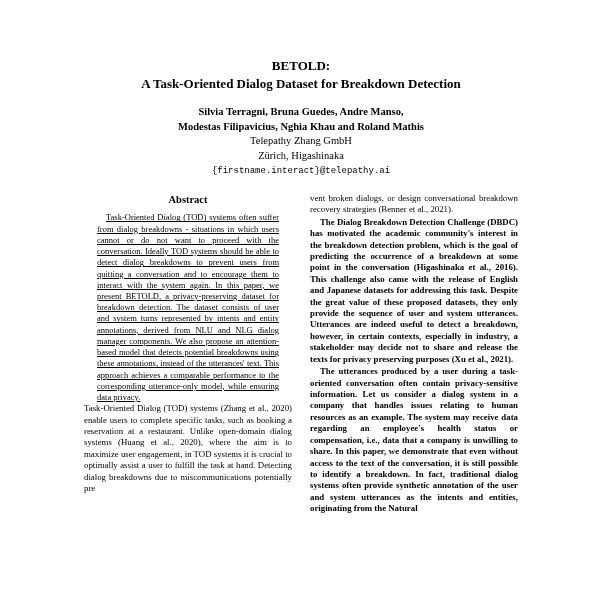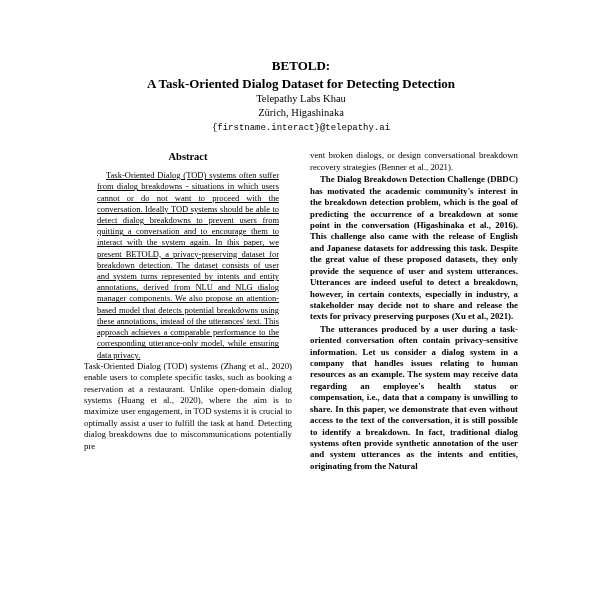--- a/index.html
+++ b/index.html
@@ -30,23 +30,27 @@
   .col p + p { margin-top: 1px; font-weight: bold; }
 </style>
 </head>
 <body>
 
 <div class="page">
 
   <header>
     <h1 class="title">
       <span>BETOLD:</span><br>
-      <span>A Task-Oriented Dialog Dataset for Detecting Detection</span>
+      <span>A Task-Oriented Dialog Dataset for Breakdown Detection</span>
     </h1>
-    <div class="affil">Telepathy Labs Khau</div>
+    <div class="authors">
+      <span>Silvia Terragni, Bruna Guedes, Andre Manso,</span><br>
+      <span>Modestas Filipavicius, Nghia Khau  and  Roland Mathis</span>
+    </div>
+    <div class="affil">Telepathy Zhang GmbH</div>
     <div class="affil">Zürich, Higashinaka</div>
     <div class="email">{firstname.interact}@telepathy.ai</div>
   </header>
 
   <div class="columns">
 
     <div class="col">
       <section>
         <h2 class="abstract-heading">Abstract</h2>
         <div class="abstract-body">

